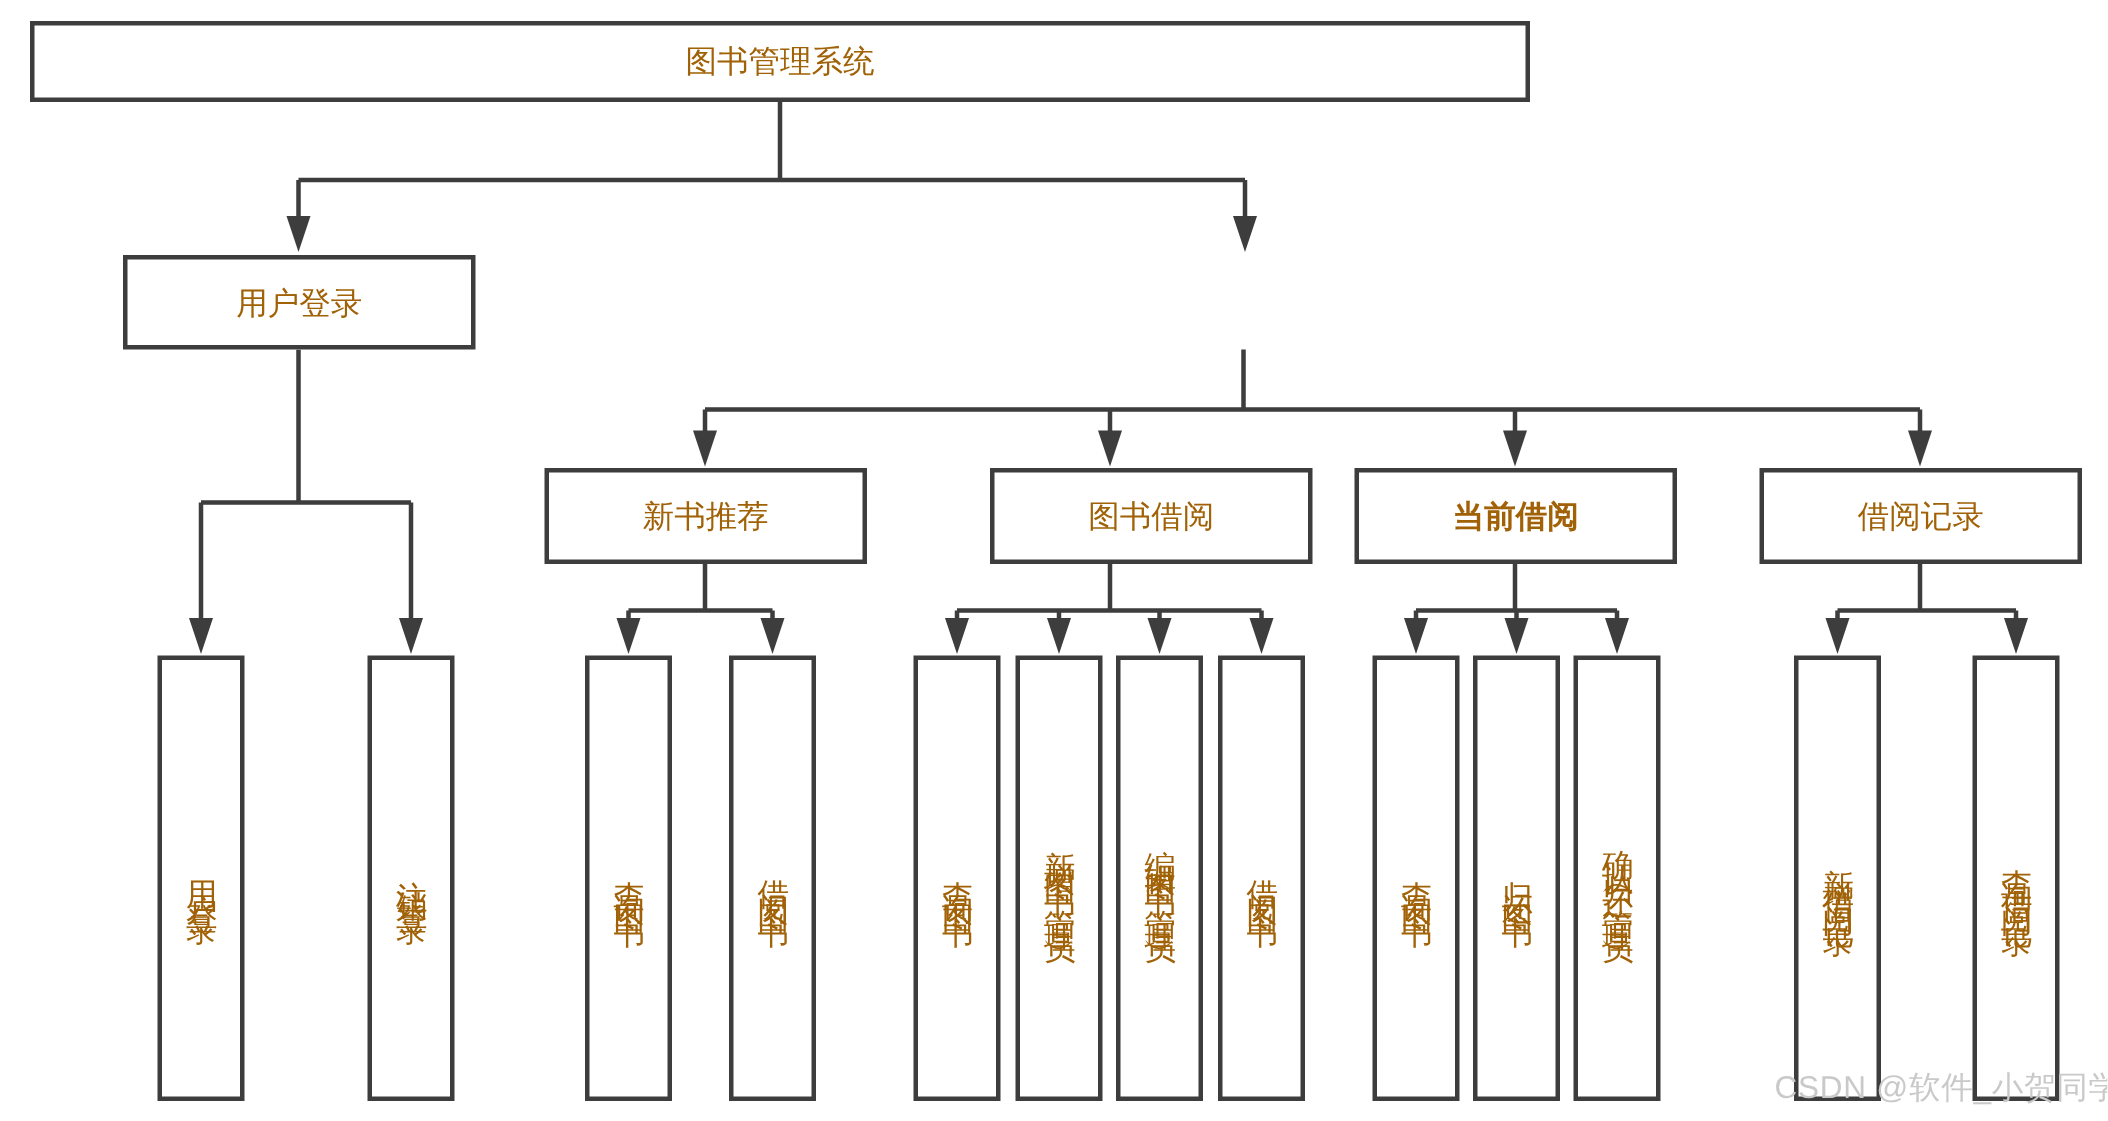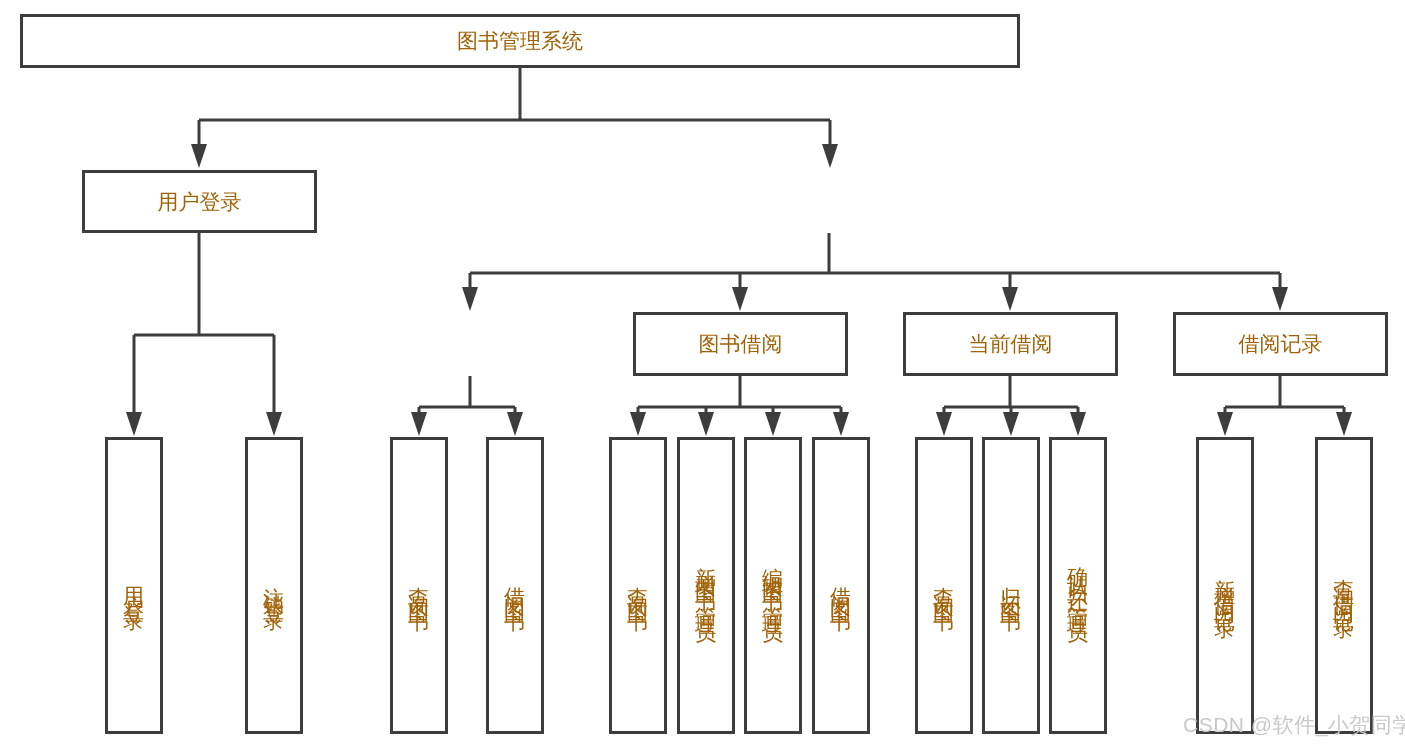--- a/index.html
+++ b/index.html
@@ -39,22 +39,22 @@
     letter-spacing: 8px;
     line-height: 1;
     font-size: 21px;
     white-space: nowrap;
   }
   
   .n-root   { left: 20px;   top: 14px;  width: 1000px; height: 54px; }
   .n-login  { left: 82px;   top: 170px; width: 235px;  height: 63px; }
   .n-mgmt   { left: 710px;  top: 170px; width: 237px;  height: 63px; }
   .n-l3-1   { left: 363px;  top: 312px; width: 215px;  height: 64px; }
-  .n-l3-2   { left: 633px;  top: 312px; width: 215px;  height: 64px; }
-  .n-l3-3   { left: 903px;  top: 312px; width: 215px;  height: 64px; }
+  .n-l3-2   { left: 660px;  top: 312px; width: 215px;  height: 64px; }
+  .n-l3-3   { left: 903px;  top: 312px; width: 215px;  height: 64px; font-weight: bold; }
   .n-l3-4   { left: 1173px; top: 312px; width: 215px;  height: 64px; }
   .leaf     { top: 437px; width: 58px; height: 297px; }
   .lf-1a { left: 105px; }  .lf-1b { left: 245px; }
   .lf-2a { left: 390px; }  .lf-2b { left: 486px; }
   .lf-3a { left: 609px; }  .lf-3b { left: 677px; }
   .lf-3c { left: 744px; }  .lf-3d { left: 812px; }
   .lf-4a { left: 915px; }  .lf-4b { left: 982px; }
   .lf-4c { left: 1049px; }
   .lf-5a { left: 1196px; } .lf-5b { left: 1315px; }
   .watermark {
@@ -114,20 +114,23 @@
   </svg>
 
   <div class="box n-root">
     <span>图书管理系统</span>
   </div>
 
   <div class="box n-login">
     <span>用户登录</span>
   </div>
 
+  <div class="box n-l3-1">
+    <span>新书推荐</span>
+  </div>
   <div class="box n-l3-2">
     <span>图书借阅</span>
   </div>
   <div class="box n-l3-3">
     <span>当前借阅</span>
   </div>
   <div class="box n-l3-4">
     <span>借阅记录</span>
   </div>
 

